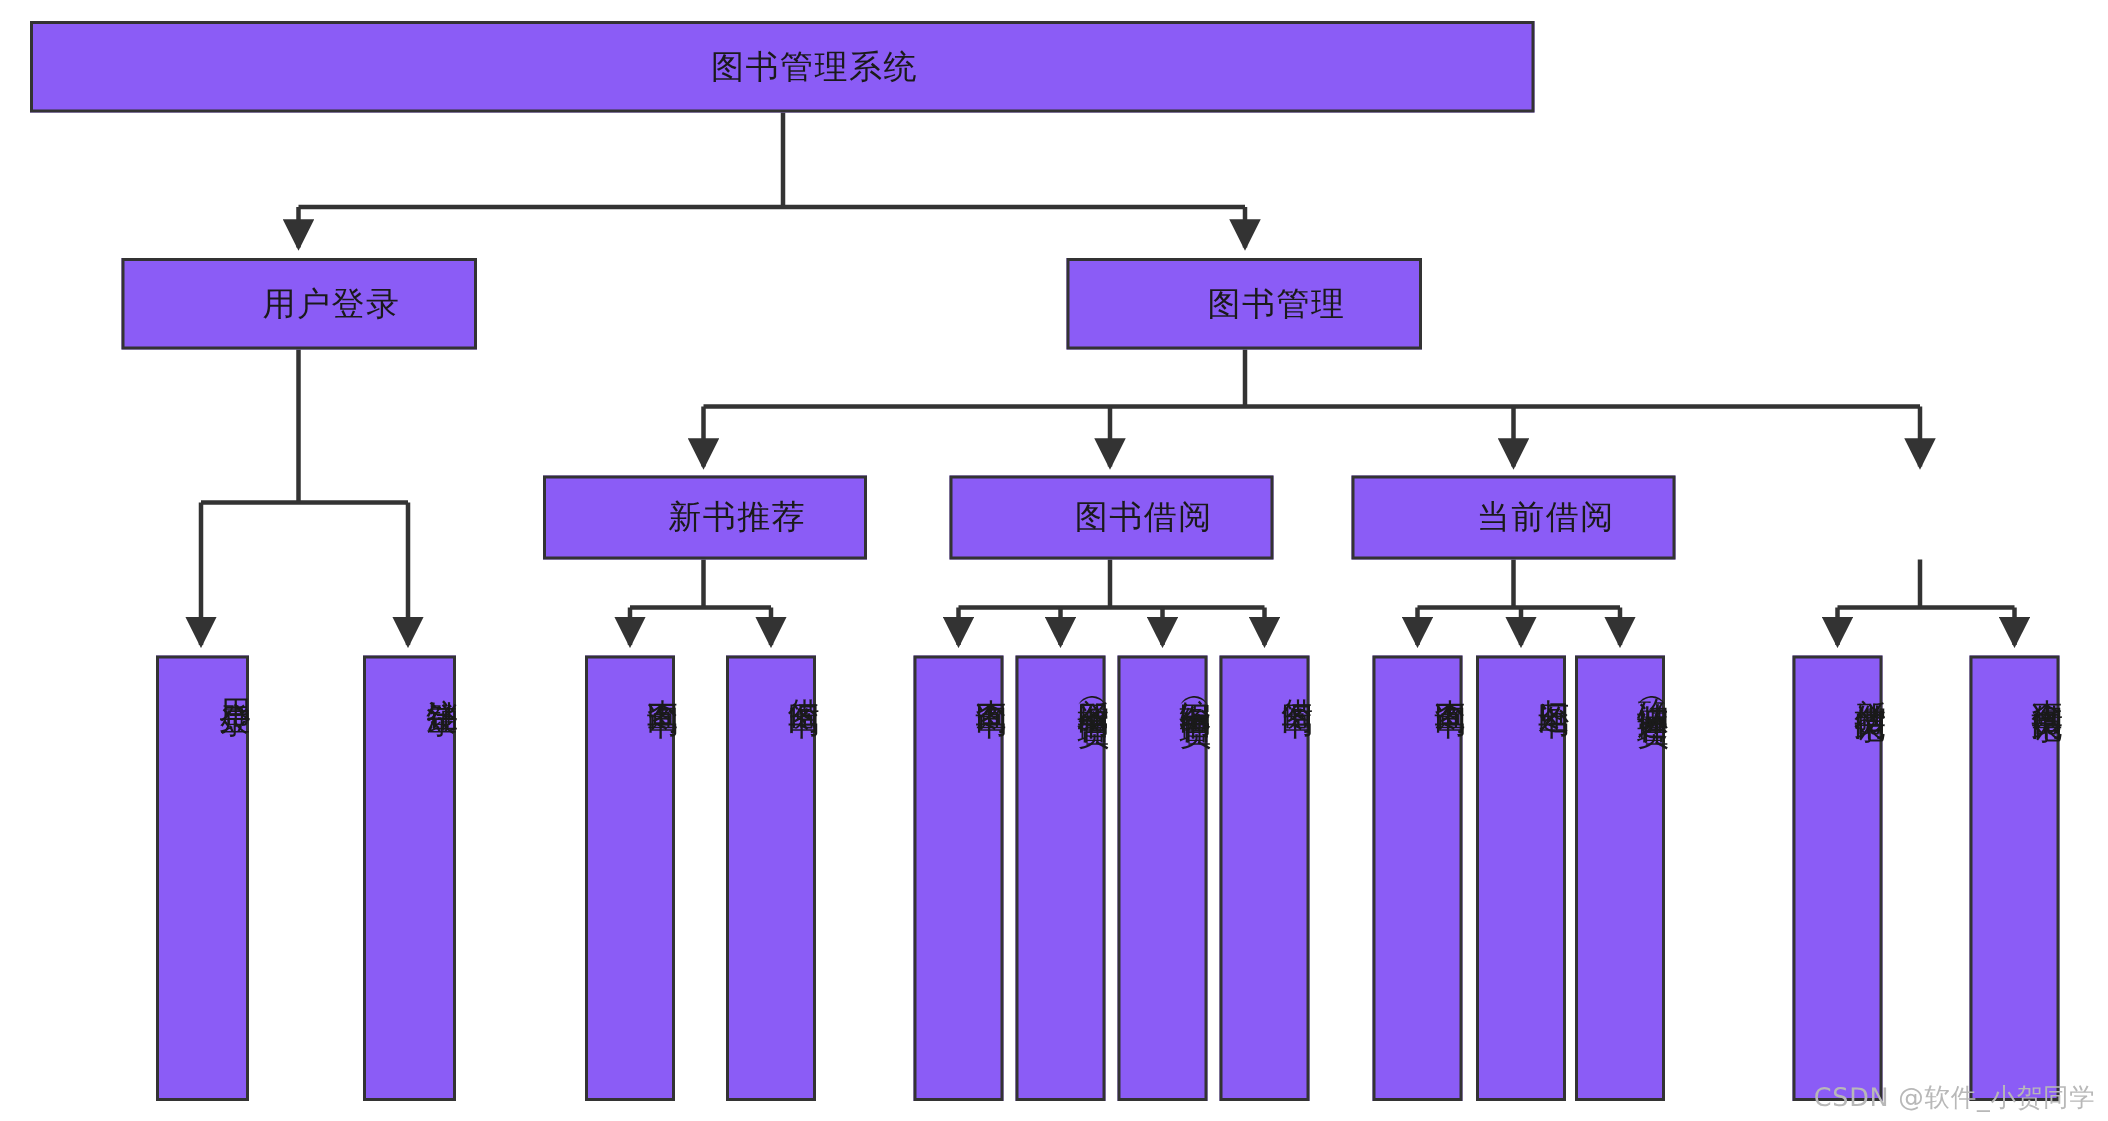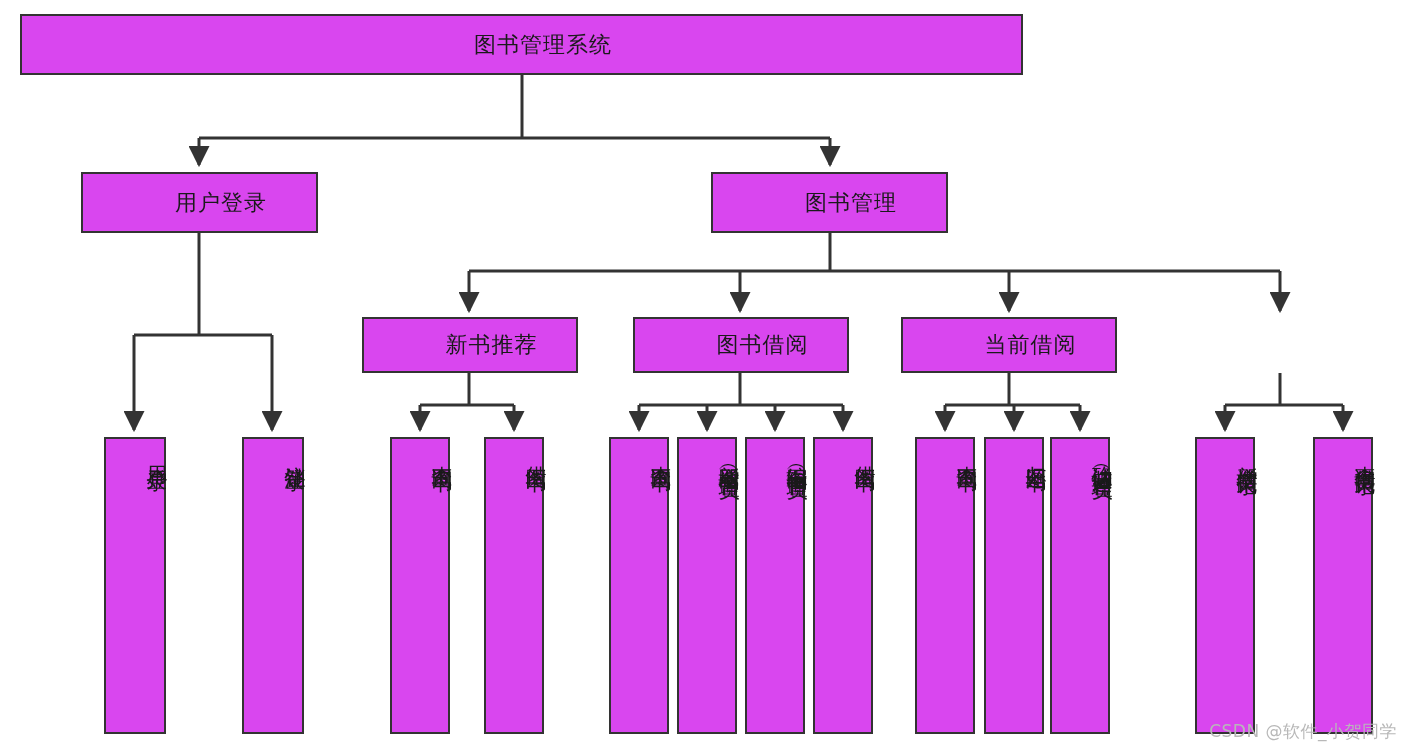--- a/index.html
+++ b/index.html
@@ -21,21 +21,21 @@
   #diagram-svg {
     position: absolute;
     left: 0;
     top: 0;
     width: 1405px;
     height: 747px;
   }
   .node {
     position: absolute;
     box-sizing: border-box;
-    background: #d946ef;
+    background: #8b5cf6;
     border: 2px solid #333333;
     display: flex;
     align-items: center;
     justify-content: center;
     text-align: center;
     color: #1a1a1a;
     padding-left: 43px;
   }
   .node.horizontal {
     font-size: 22px;

